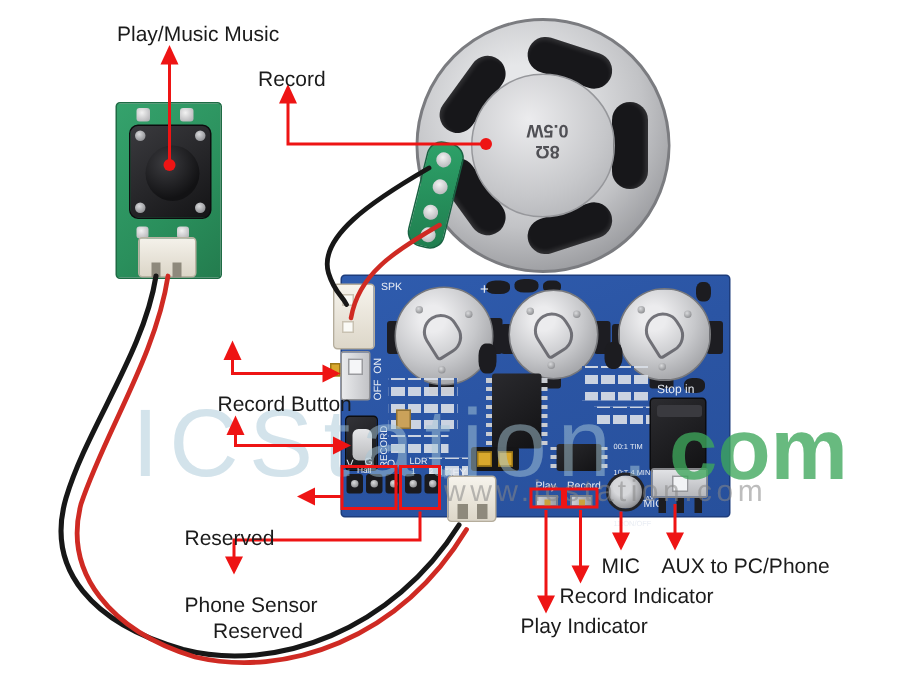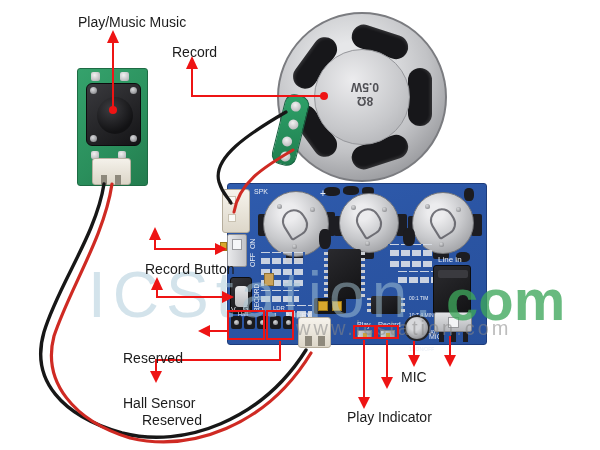--- a/index.html
+++ b/index.html
@@ -164,21 +164,21 @@
     <div class="abs" style="left:86px;top:114px;width:32px;height:16px;background:#151517;border-radius:2px;">
       <div class="abs" style="left:4px;top:3px;width:10px;height:10px;background:#d9a82d;border:1px solid #9c7717;"></div>
       <div class="abs" style="left:18px;top:3px;width:10px;height:10px;background:#d9a82d;border:1px solid #9c7717;"></div>
     </div>
 
     <div class="chip" style="left:143px;top:112px;width:30px;height:18px;">
       <div class="pins-l"></div>
         <div class="pins-r"></div>
     </div>
 
-    <div class="silk" style="left:210px;top:72px;font-size:8px;">Line in</div>
+    <div class="silk" style="left:210px;top:72px;font-size:8px;">Stop in</div>
     <div class="abs" style="left:205px;top:81px;width:38px;height:50px;background:linear-gradient(145deg,#2c2c30,#121214);
                 border:1px solid #0c0c0e;border-radius:3px;">
       <div class="abs" style="left:4px;top:4px;width:30px;height:8px;background:#3a3a3f;border-radius:2px;"></div>
     </div>
 
     <div class="silk" style="left:181px;top:100px;font-size:8px;line-height:1.15;transform:scale(.62);">
       <div>00:1 TIM</div>
       <div>10:T-4 MIN</div>
       <div>01:CY PLAY</div>
       <div>11:ON/OFF</div>
@@ -280,22 +280,24 @@
       <polygon points="414,367 408,355 420,355"></polygon>
       <polygon points="450,367 444,355 456,355"></polygon>
     </g>
   </svg>
 
   <div class="callout" style="left:78px;top:15px;">Play/Music Music</div>
   <div class="callout" style="left:172px;top:45px;">Record</div>
   <div class="callout" style="left:145px;top:262px;">Record Button</div>
   <div class="callout" style="left:123px;top:321px;">
     <div>Reserved</div>
-    <div>Hall Sensor</div>
+    <div>Phone Sensor</div>
   </div>
   <div class="callout" style="left:142px;top:383px;">
     <div>Reserved</div>
     
   </div>
   <div class="callout" style="left:347px;top:410px;">Play Indicator</div>
+  <div class="callout" style="left:373px;top:390px;">Record Indicator</div>
   <div class="callout" style="left:401px;top:370px;">MIC</div>
+  <div class="callout" style="left:441px;top:370px;">AUX to PC/Phone</div>
 
 </div>
 
 </body></html>

